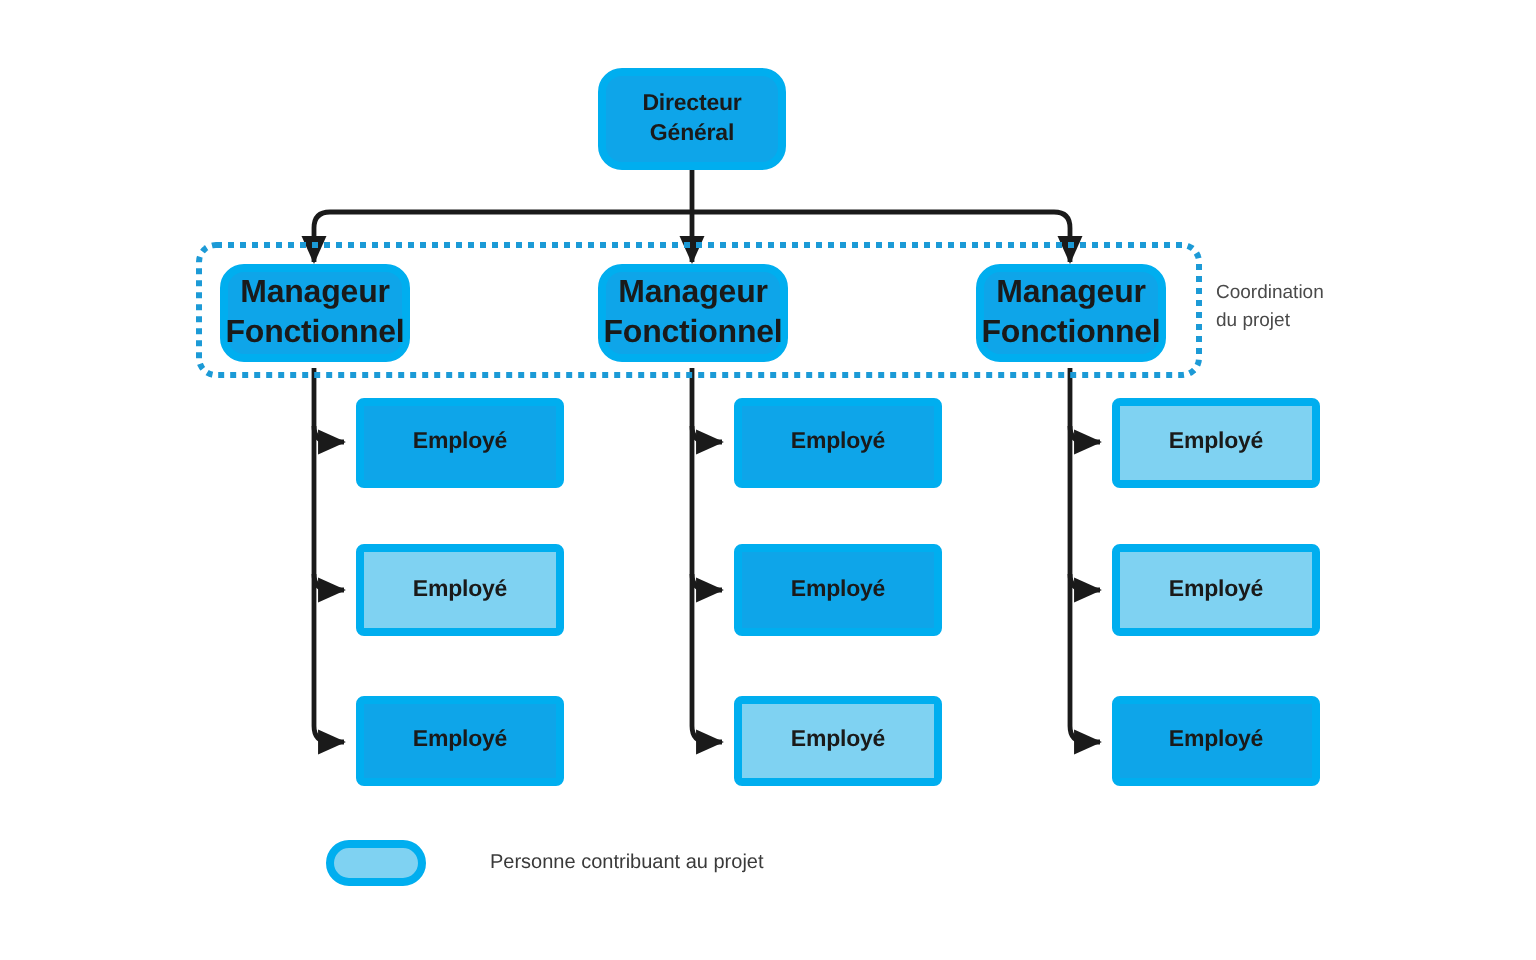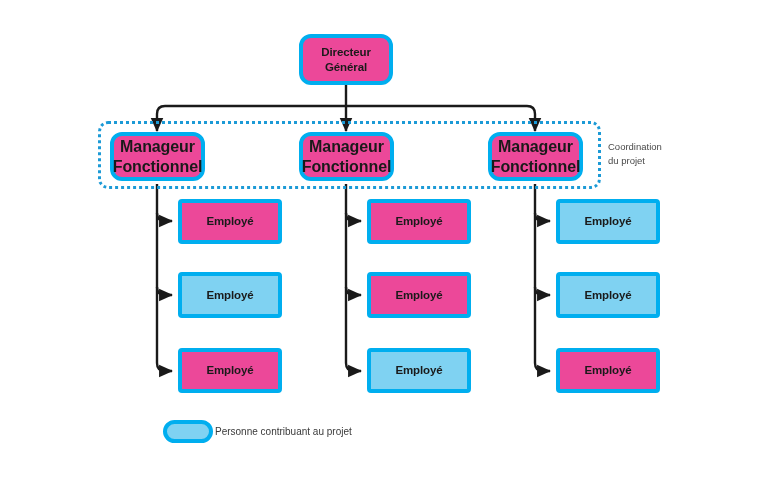--- a/index.html
+++ b/index.html
@@ -26,21 +26,21 @@
     top: 0;
     width: 768px;
     height: 480px;
     pointer-events: none;
   }
   .node {
     position: absolute;
     box-sizing: border-box;
     border: 4px solid #00AEEF;
     border-radius: 12px;
-    background: #ec4899;
+    background: #0ea5e9;
     display: flex;
     align-items: center;
     justify-content: center;
     text-align: center;
     color: #1a1a1a;
     font-weight: bold;
     line-height: 1.25;
     letter-spacing: -0.1px;
   }
   .node.filled {
@@ -86,21 +86,21 @@
     height: 23px;
     border: 4px solid #00AEEF;
     border-radius: 12px;
     background: #ffffff;
     flex: 0 0 auto;
   }
   .legend-swatch.filled {
     background: #7FD2F2;
   }
   .legend-text {
-    margin-left: 2px;
+    margin-left: 32px;
     font-size: 10px;
     color: #3a3a3a;
     white-space: nowrap;
   }
 </style>
 </head>
 <body>
 
 <div id="canvas">
 

